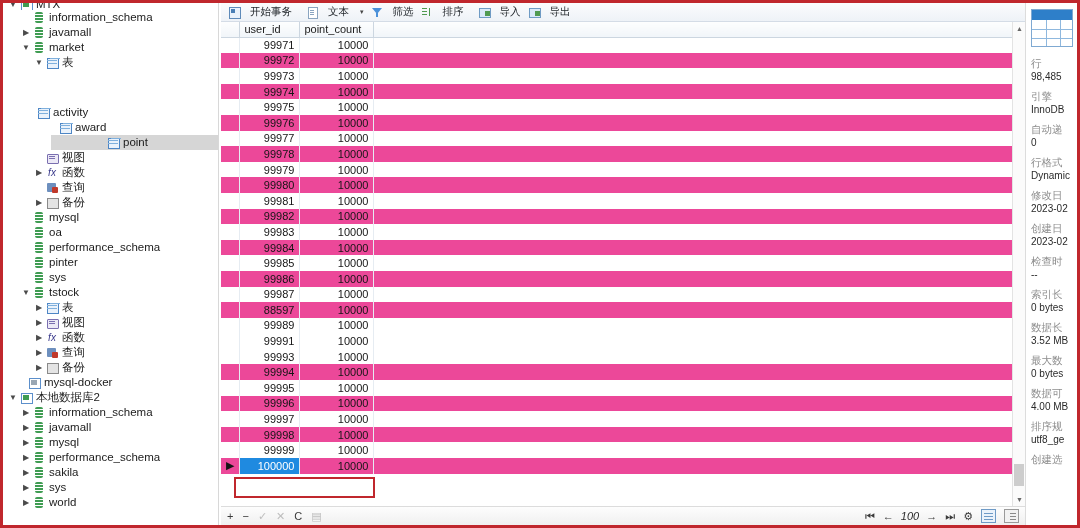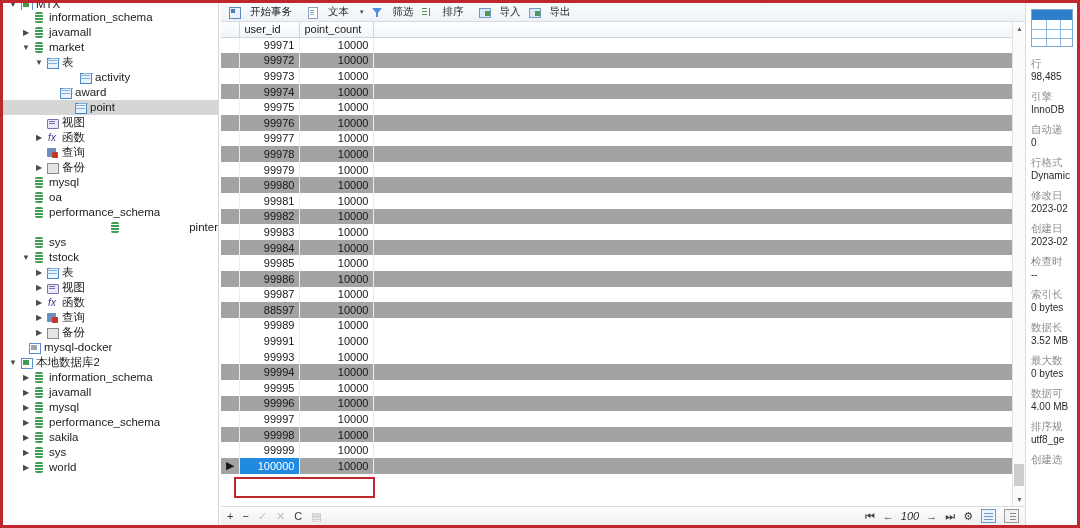--- a/index.html
+++ b/index.html
@@ -191,21 +191,21 @@
     height: 15.6px;
     font-size: 11px;
     color: #151515;
     border-right: 1px solid #e6ecf2;
     padding: 0 5px;
     text-align: right;
     white-space: nowrap;
   }
   td.gut { width: 9px; padding: 0; text-align:center; border-right:1px solid #e6ecf2;
            color:#333; font-size:8px; }
-  tr.alt td { background: #a3a3a3; }
+  tr.alt td { background: #ec4899; }
   tr.sel td.c0 {
     background: #1f8ae0;
     color: #ffffff;
   }
   .col-user { width: 60px; }
   .col-pts  { width: 74px; }
   .col-rest { width: 640px; border-right: none !important; }
 
   
   #sel-annot {
@@ -304,31 +304,31 @@
       <div class="tree-row" style="padding-left: 17px;">
         <span class="twisty">▼</span>
         <span class="ticon ic-db"></span>
         <span class="tlabel">market</span>
       </div>
       <div class="tree-row" style="padding-left: 30px;">
         <span class="twisty">▼</span>
         <span class="ticon ic-table"></span>
         <span class="tlabel">表</span>
       </div>
-      <div class="tree-row" style="padding-left: 63px;">
+      <div class="tree-row" style="padding-left: 21px; margin-top: 35px;">
         <span class="twisty empty">&nbsp;</span>
         <span class="ticon ic-table"></span>
         <span class="tlabel">activity</span>
       </div>
       <div class="tree-row" style="padding-left: 43px;">
         <span class="twisty empty">&nbsp;</span>
         <span class="ticon ic-table"></span>
         <span class="tlabel">award</span>
       </div>
-      <div class="tree-row selected" style="padding-left: 58px;">
+      <div class="tree-row selected" style="padding-left: 43px; margin-left: 48px;">
         <span class="twisty empty">&nbsp;</span>
         <span class="ticon ic-table"></span>
         <span class="tlabel">point</span>
       </div>
       <div class="tree-row" style="padding-left: 30px;">
         <span class="twisty empty">&nbsp;</span>
         <span class="ticon ic-view"></span>
         <span class="tlabel">视图</span>
       </div>
       <div class="tree-row" style="padding-left: 30px;">
@@ -354,21 +354,21 @@
       <div class="tree-row" style="padding-left: 17px;">
         <span class="twisty empty">&nbsp;</span>
         <span class="ticon ic-db"></span>
         <span class="tlabel">oa</span>
       </div>
       <div class="tree-row" style="padding-left: 17px;">
         <span class="twisty empty">&nbsp;</span>
         <span class="ticon ic-db"></span>
         <span class="tlabel">performance_schema</span>
       </div>
-      <div class="tree-row" style="padding-left: 29px; justify-content: space-between;">
+      <div class="tree-row" style="padding-left: 17px;">
         <span class="twisty empty">&nbsp;</span>
         <span class="ticon ic-db"></span>
         <span class="tlabel">pinter</span>
       </div>
       <div class="tree-row" style="padding-left: 17px;">
         <span class="twisty empty">&nbsp;</span>
         <span class="ticon ic-db"></span>
         <span class="tlabel">sys</span>
       </div>
       <div class="tree-row" style="padding-left: 17px;">

